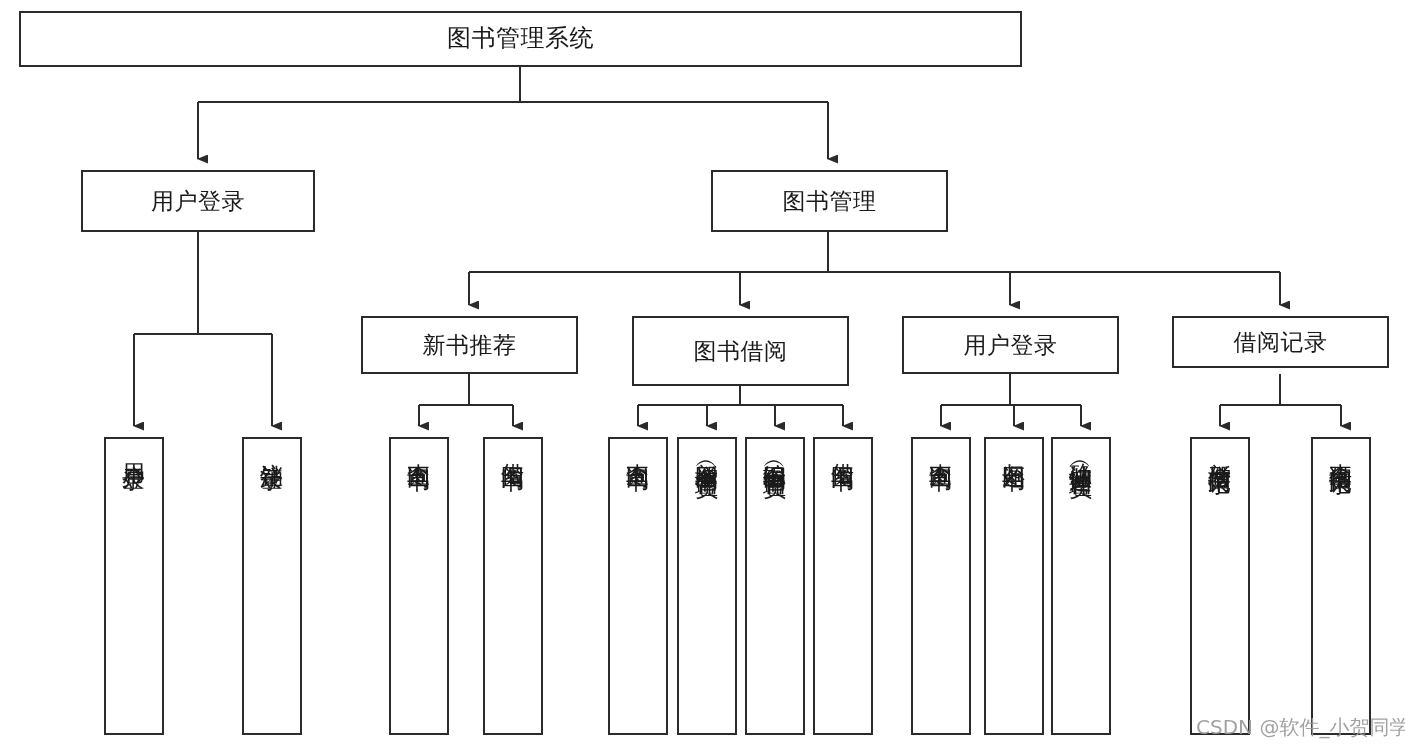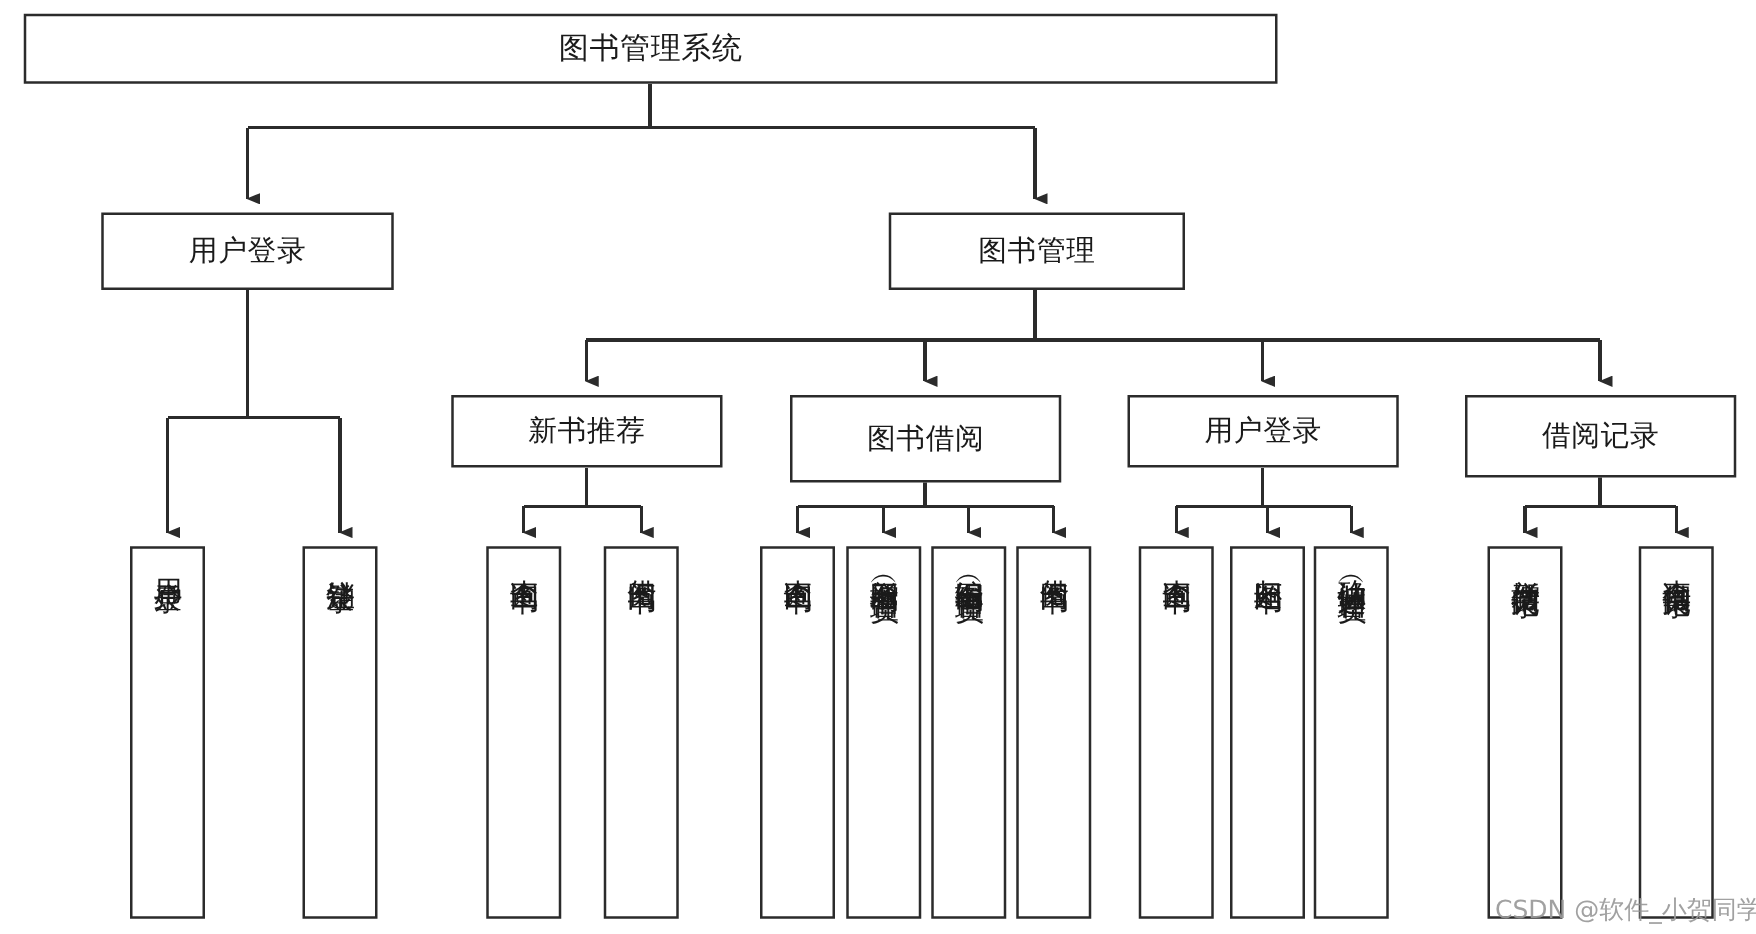--- a/index.html
+++ b/index.html
@@ -133,21 +133,21 @@
       </div>
       <div class="node horizontal" style="left: 361px; top: 316px; width: 217px; height: 58px; border-color: rgb(43, 43, 43);">
         <span class="node-label" style="color: rgb(26, 26, 26);">新书推荐</span>
       </div>
       <div class="node horizontal" style="left: 632px; top: 316px; width: 217px; height: 70px; border-color: rgb(43, 43, 43);">
         <span class="node-label" style="color: rgb(26, 26, 26);">图书借阅</span>
       </div>
       <div class="node horizontal" style="left: 902px; top: 316px; width: 217px; height: 58px; border-color: rgb(43, 43, 43);">
         <span class="node-label" style="color: rgb(26, 26, 26);">用户登录</span>
       </div>
-      <div class="node horizontal" style="left: 1172px; top: 316px; width: 217px; height: 66px; border-color: rgb(43, 43, 43);">
+      <div class="node horizontal" style="left: 1172px; top: 316px; width: 217px; height: 52px; border-color: rgb(43, 43, 43);">
         <span class="node-label" style="color: rgb(26, 26, 26);">借阅记录</span>
       </div>
       <div class="node vertical" style="left: 104px; top: 437px; width: 60px; height: 298px; border-color: rgb(43, 43, 43);">
         <span class="node-label" style="color: rgb(26, 26, 26);">用户登录</span>
       </div>
       <div class="node vertical" style="left: 242px; top: 437px; width: 60px; height: 298px; border-color: rgb(43, 43, 43);">
         <span class="node-label" style="color: rgb(26, 26, 26);">注销登录</span>
       </div>
       <div class="node vertical" style="left: 389px; top: 437px; width: 60px; height: 298px; border-color: rgb(43, 43, 43);">
         <span class="node-label" style="color: rgb(26, 26, 26);">查询图书</span>

